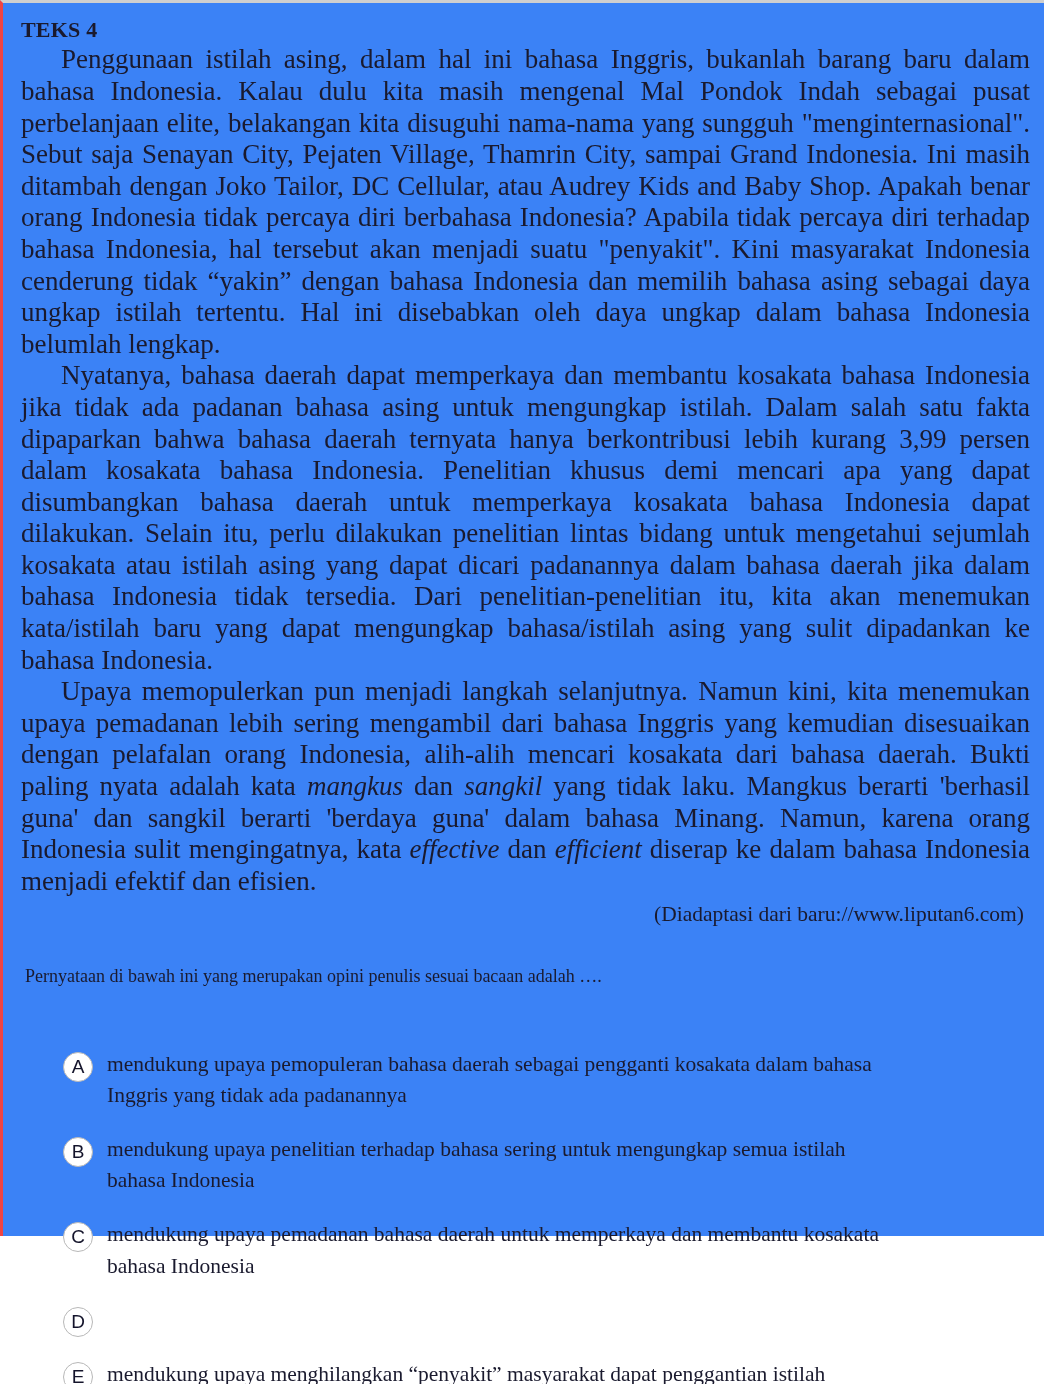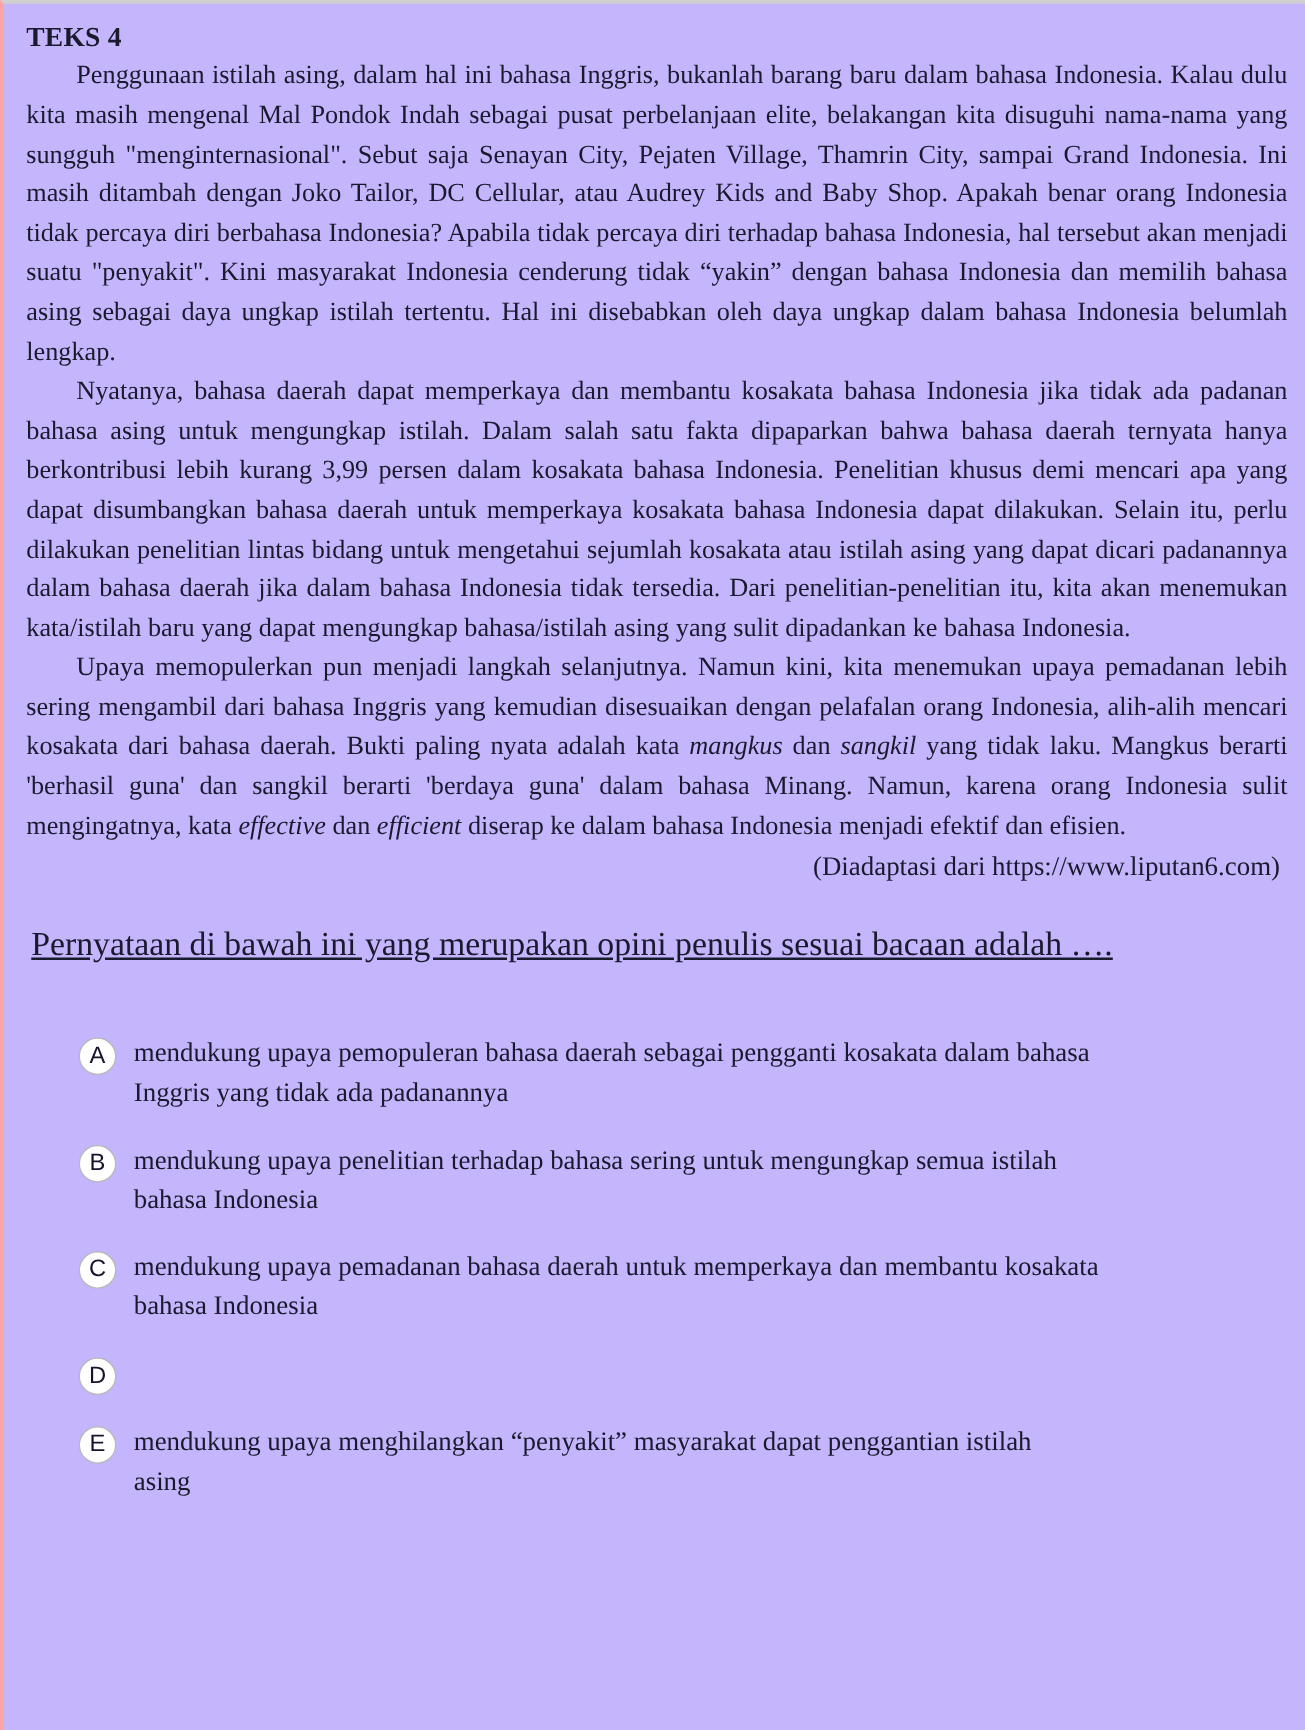--- a/index.html
+++ b/index.html
@@ -10,59 +10,58 @@
   body {
     width: 1044px;
     height: 1384px;
     font-family: "Liberation Serif", "DejaVu Serif", serif;
     color: #1a1a2e;
     overflow: hidden;
   }
   .page {
     position: relative;
     width: 1044px;
-    height: 1384px;
+    height: 1236px;
     box-sizing: border-box;
     border-top: 3px solid #cfcfcf;
-    border-left: 3px solid #fca5a5;
-    background: #c4b5fd;
+    border-left: 3px solid #ef4444;
+    background: #3b82f6;
     padding: 10px 14px 0 18px;
   }
   .teks-title {
     font-size: 22px;
     font-weight: bold;
     letter-spacing: 0.2px;
     margin: 4px 0 0 0;
     line-height: 1.2;
   }
   .passage {
     margin: 1px 0 0 0;
   }
   .passage p {
     margin: 0;
     text-align: justify;
     text-justify: inter-word;
-    font-size: 21px;
+    font-size: 27px;
     line-height: 31.6px;
     text-indent: 40px;
     hyphens: none;
   }
   .credit {
     margin: 2px 0 0 0;
     text-align: right;
     font-size: 21.5px;
     line-height: 31.6px;
     padding-right: 6px;
   }
   .question {
     margin: 30px 0 0 4px;
-    font-size: 27px;
+    font-size: 18px;
     line-height: 31.6px;
     text-align: left;
-    text-decoration: underline;
   }
   .options {
     margin: 56px 0 0 0;
   }
   .option {
     display: flex;
     align-items: flex-start;
     margin-bottom: 22px;
   }
   .opt-marker {
@@ -102,21 +101,21 @@
 <div class="page">
 
   <div class="teks-title">TEKS 4</div>
 
   <div class="passage">
     <p>Penggunaan istilah asing, dalam hal ini bahasa Inggris, bukanlah barang baru dalam bahasa Indonesia. Kalau dulu kita masih mengenal Mal Pondok Indah sebagai pusat perbelanjaan elite, belakangan kita disuguhi nama-nama yang sungguh "menginternasional". Sebut saja Senayan City, Pejaten Village, Thamrin City, sampai Grand Indonesia. Ini masih ditambah dengan Joko Tailor, DC Cellular, atau Audrey Kids and Baby Shop. Apakah benar orang Indonesia tidak percaya diri berbahasa Indonesia? Apabila tidak percaya diri terhadap bahasa Indonesia, hal tersebut akan menjadi suatu "penyakit". Kini masyarakat Indonesia cenderung tidak “yakin” dengan bahasa Indonesia dan memilih bahasa asing sebagai daya ungkap istilah tertentu. Hal ini disebabkan oleh daya ungkap dalam bahasa Indonesia belumlah lengkap.</p>
     <p>Nyatanya, bahasa daerah dapat memperkaya dan membantu kosakata bahasa Indonesia jika tidak ada padanan bahasa asing untuk mengungkap istilah. Dalam salah satu fakta dipaparkan bahwa bahasa daerah ternyata hanya berkontribusi lebih kurang 3,99 persen dalam kosakata bahasa Indonesia. Penelitian khusus demi mencari apa yang dapat disumbangkan bahasa daerah untuk memperkaya kosakata bahasa Indonesia dapat dilakukan. Selain itu, perlu dilakukan penelitian lintas bidang untuk mengetahui sejumlah kosakata atau istilah asing yang dapat dicari padanannya dalam bahasa daerah jika dalam bahasa Indonesia tidak tersedia. Dari penelitian-penelitian itu, kita akan menemukan kata/istilah baru yang dapat mengungkap bahasa/istilah asing yang sulit dipadankan ke bahasa Indonesia.</p>
     <p><span>Upaya memopulerkan pun menjadi langkah selanjutnya. Namun kini, kita menemukan upaya pemadanan lebih sering mengambil dari bahasa Inggris yang kemudian disesuaikan dengan pelafalan orang Indonesia, alih-alih mencari kosakata dari bahasa daerah. Bukti paling nyata adalah kata </span><i>mangkus</i><span> dan </span><i>sangkil</i><span> yang tidak laku. Mangkus berarti 'berhasil guna' dan sangkil berarti 'berdaya guna' dalam bahasa Minang. Namun, karena orang Indonesia sulit mengingatnya, kata </span><i>effective</i><span> dan </span><i>efficient</i><span> diserap ke dalam bahasa Indonesia menjadi efektif dan efisien.</span></p>
   </div>
 
-  <div class="credit">(Diadaptasi dari https://www.liputan6.com)</div>
+  <div class="credit">(Diadaptasi dari baru://www.liputan6.com)</div>
 
   <div class="question">Pernyataan di bawah ini yang merupakan opini penulis sesuai bacaan adalah ….</div>
 
   <div class="options">
 
     <div class="option">
       <div class="opt-marker">A</div>
       <div class="opt-text"><span>mendukung upaya pemopuleran bahasa daerah sebagai pengganti kosakata dalam bahasa</span> <span class="l2">Inggris yang tidak ada padanannya</span></div>
     </div>
 

